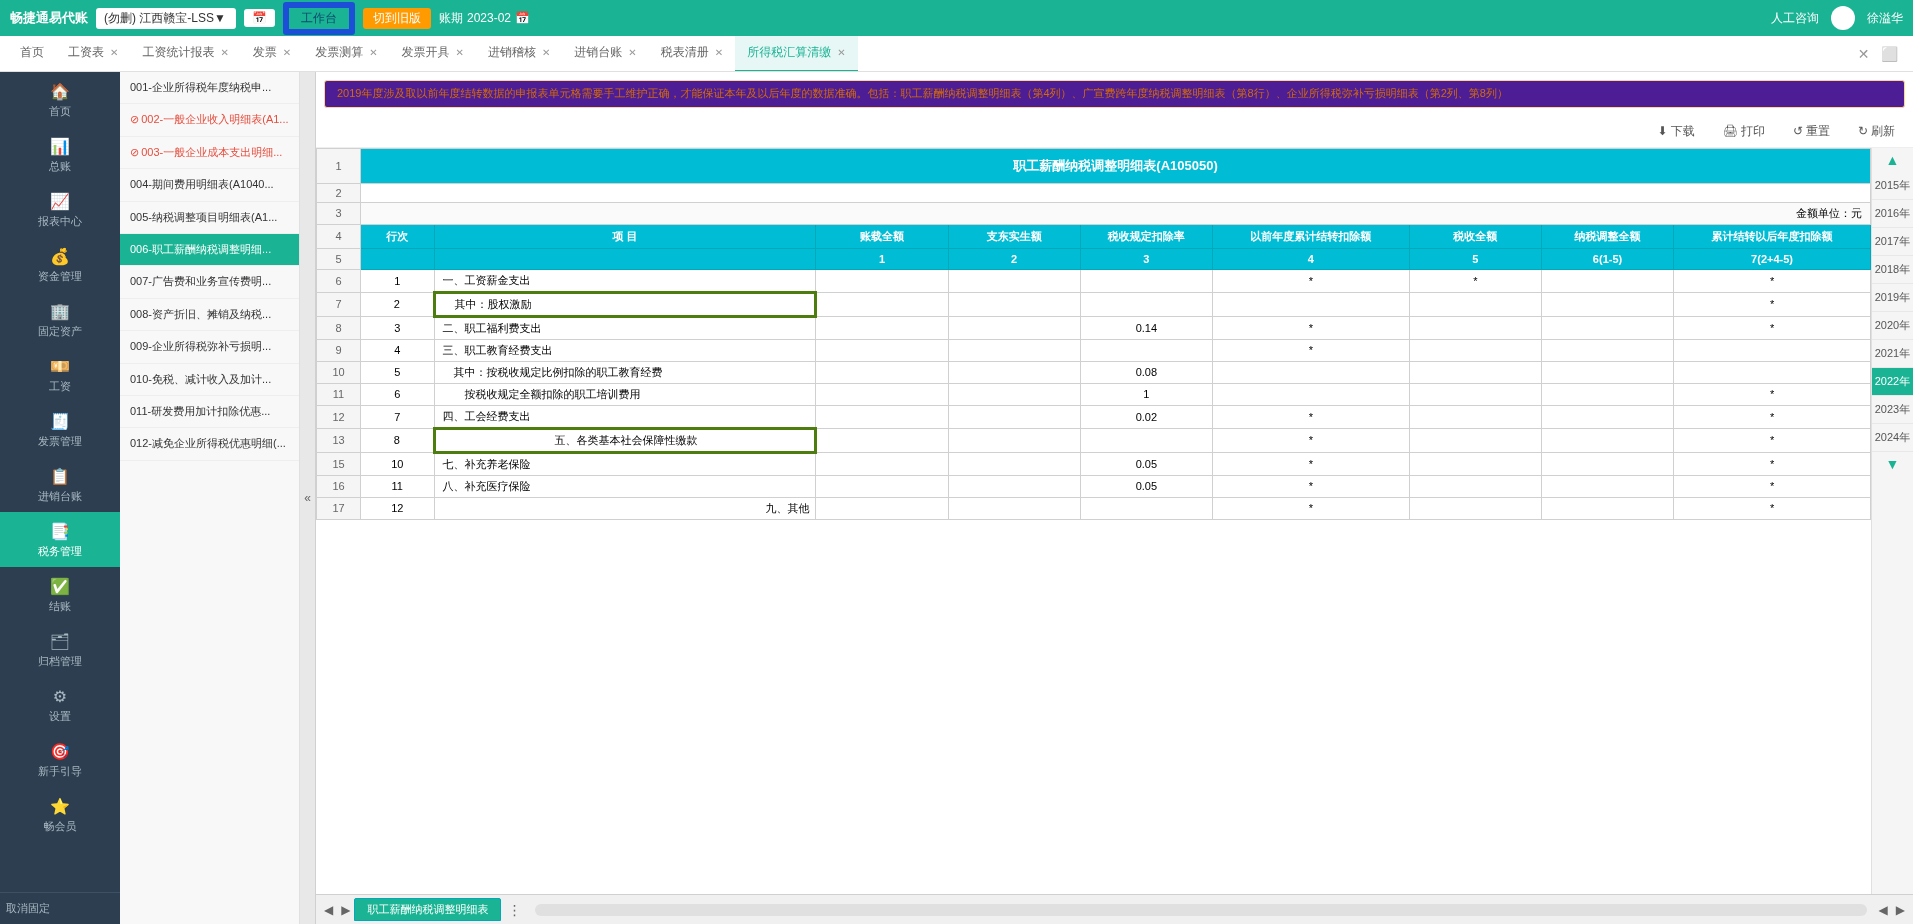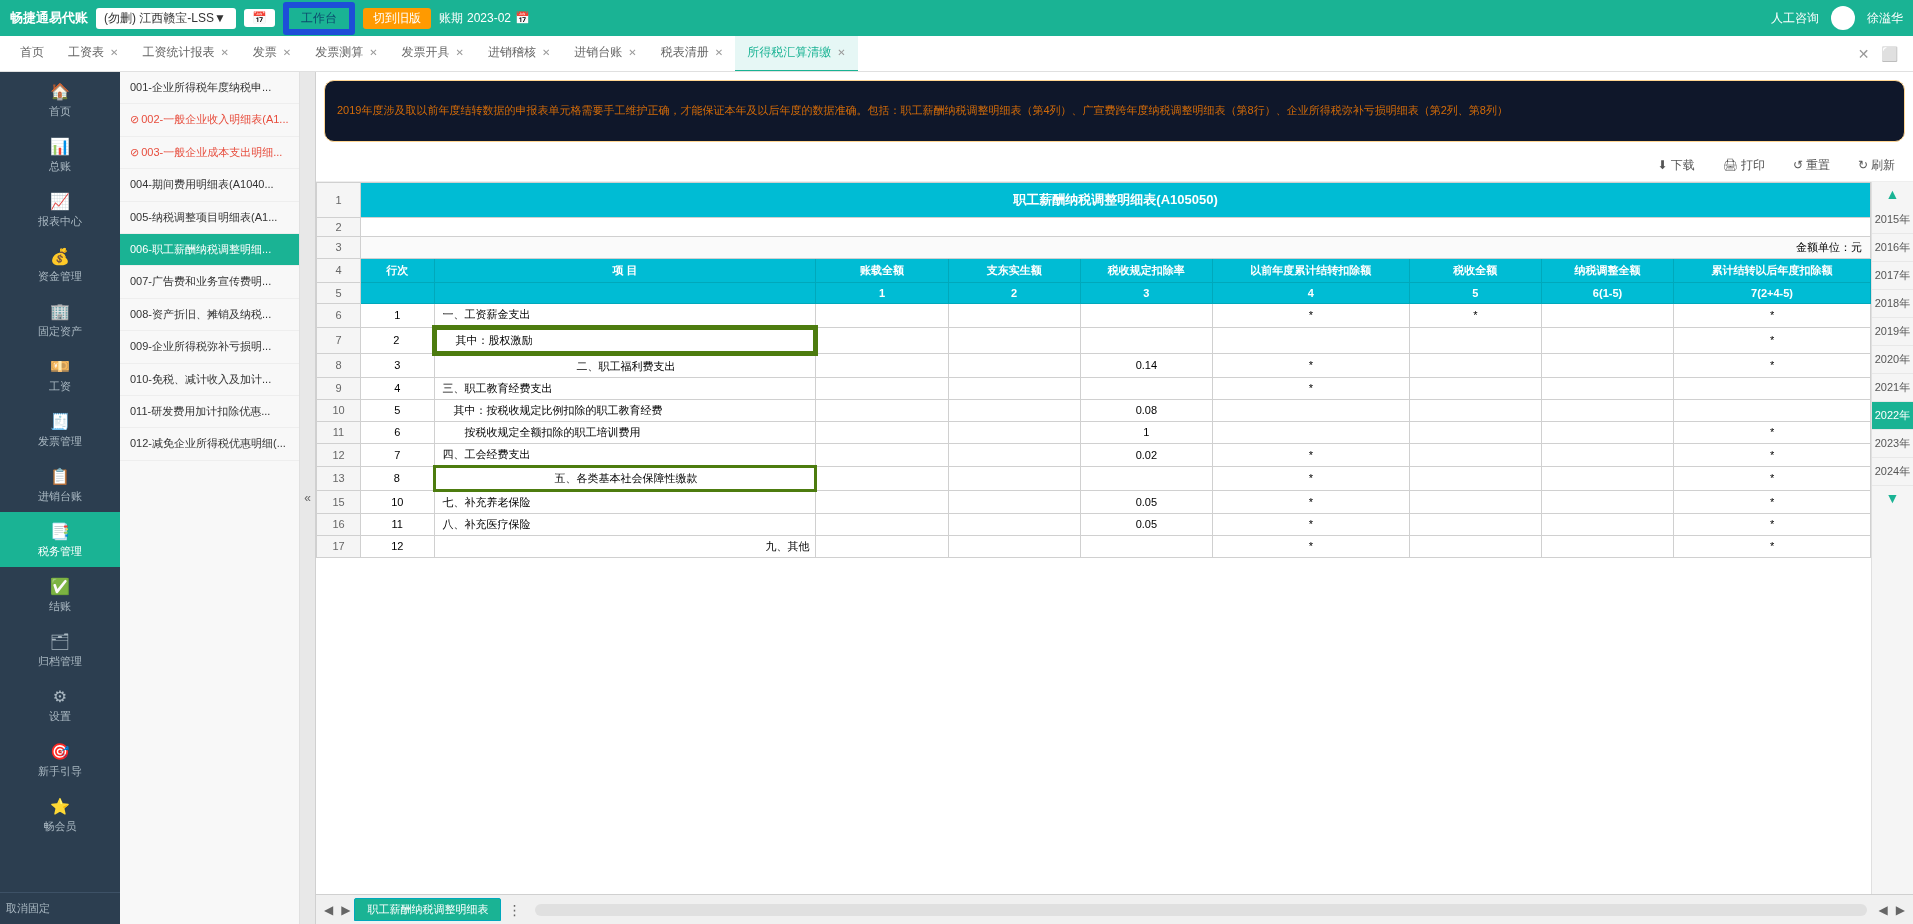--- a/index.html
+++ b/index.html
@@ -41,21 +41,21 @@
     .form-list-panel { width: 180px; background: #f8f8f8; border-right: 1px solid #e0e0e0; overflow-y: auto; flex-shrink: 0; }
     .form-list-item { padding: 8px 10px; font-size: 11px; color: #333; cursor: pointer; border-bottom: 1px solid #eee; line-height: 1.4; }
     .form-list-item.active { background: #1ab394; color: white; }
     .form-list-item.error { color: #e74c3c; }
     .form-list-item .err-icon { color: #e74c3c; margin-right: 2px; }
 
     
     .right-content { flex: 1; display: flex; flex-direction: column; overflow: hidden; position: relative; }
 
     
-    .warning-bar { background: #0f172a; border: 1px solid #ffd591; color: #d46b08; font-size: 11px; padding: 21px 12px; margin: 8px; border-radius: 10px; line-height: 1.6; flex-shrink: 0; }
+    .warning-bar { background: #4c1d95; border: 1px solid #ffd591; color: #d46b08; font-size: 11px; padding: 4px 12px; margin: 8px; border-radius: 3px; line-height: 1.6; flex-shrink: 0; }
 
     
     .content-toolbar { display: flex; align-items: center; justify-content: flex-end; padding: 4px 12px; gap: 16px; border-bottom: 1px solid #eee; flex-shrink: 0; }
     .toolbar-btn { display: flex; align-items: center; gap: 3px; color: #555; font-size: 12px; cursor: pointer; padding: 3px 6px; }
 
     
     .spreadsheet-wrapper { flex: 1; overflow: auto; position: relative; }
     .spreadsheet { border-collapse: collapse; width: max-content; min-width: 100%; }
     .spreadsheet th, .spreadsheet td { border: 1px solid #d0d0d0; padding: 3px 6px; font-size: 11px; white-space: nowrap; }
     .spreadsheet .row-num { width: 30px; text-align: center; background: #f5f5f5; color: #666; font-weight: normal; border: 1px solid #d0d0d0; }
@@ -298,33 +298,33 @@
       <td class="data-cell"></td>
       <td class="data-cell"></td>
       <td class="data-cell">*</td>
       <td class="data-cell">*</td>
       <td class="data-cell"></td>
       <td class="data-cell">*</td>
     </tr>
                 <tr>
       <td class="row-num">7</td>
       <td class="data-cell">2</td>
-      <td style="text-align:left;padding-left:8px;background:white;border:5px solid #4d7c0f;">　其中：股权激励</td>
+      <td style="text-align:left;padding-left:8px;background:white;border:3px solid #4d7c0f;">　其中：股权激励</td>
       <td class="data-cell"></td>
       <td class="data-cell"></td>
       <td class="data-cell"></td>
       <td class="data-cell"></td>
       <td class="data-cell"></td>
       <td class="data-cell"></td>
       <td class="data-cell">*</td>
     </tr>
                 <tr>
       <td class="row-num">8</td>
       <td class="data-cell">3</td>
-      <td style="text-align:center;padding-left:8px;background:white;border:1px solid #d0d0d0;">二、职工福利费支出</td>
+      <td style="text-align:left;padding-left:8px;background:white;border:1px solid #d0d0d0;">二、职工福利费支出</td>
       <td class="data-cell"></td>
       <td class="data-cell"></td>
       <td class="data-cell">0.14</td>
       <td class="data-cell">*</td>
       <td class="data-cell"></td>
       <td class="data-cell"></td>
       <td class="data-cell">*</td>
     </tr>
                 <tr>
       <td class="row-num">9</td>

